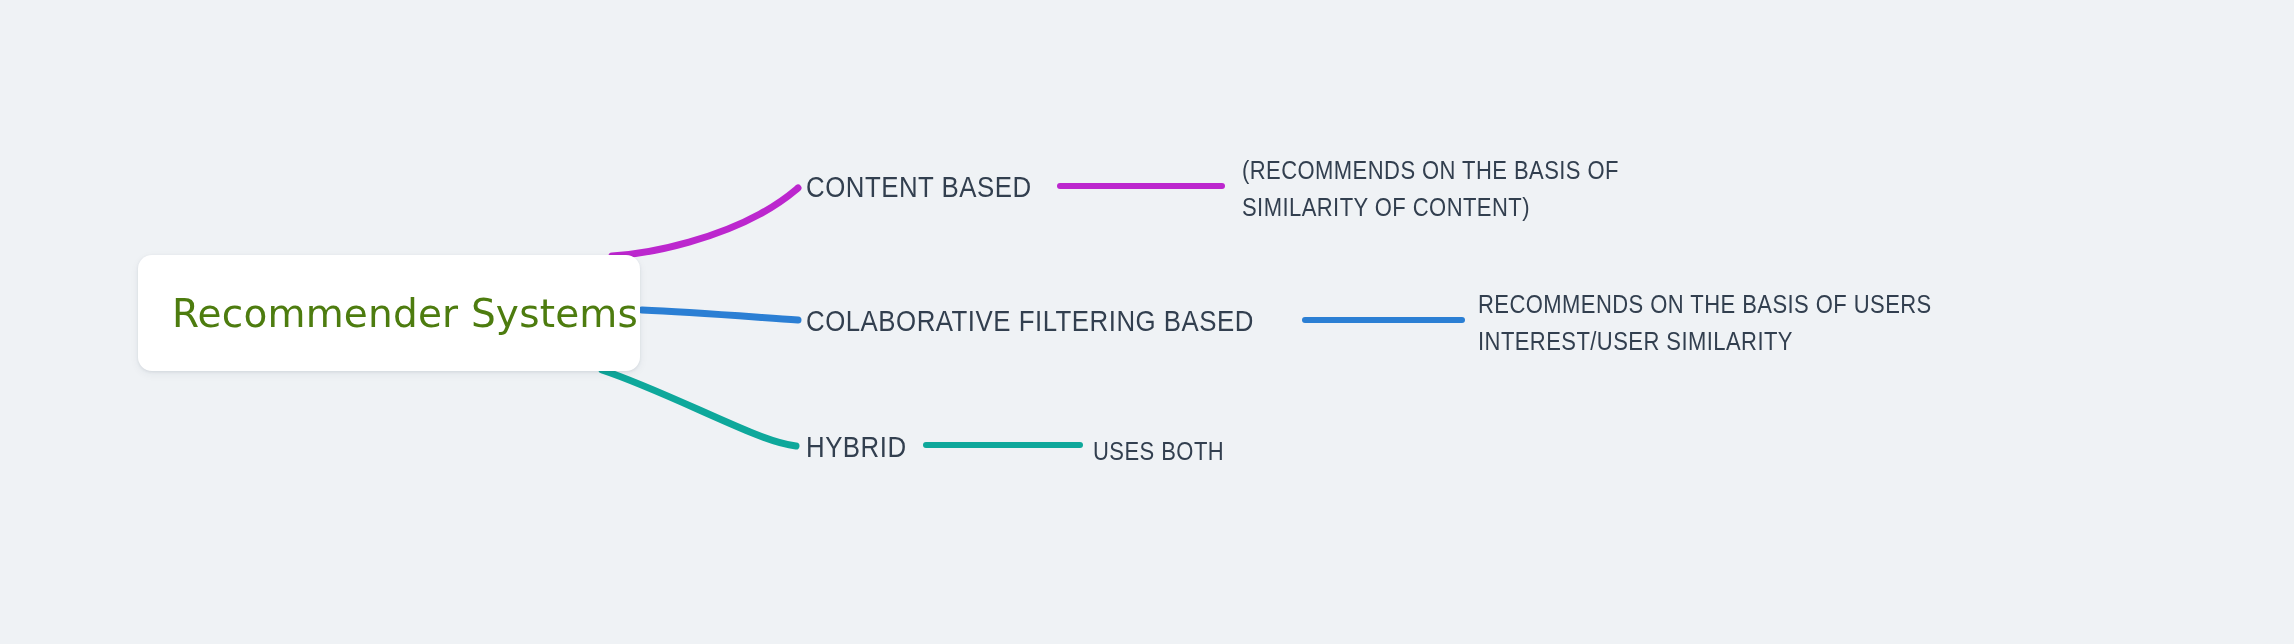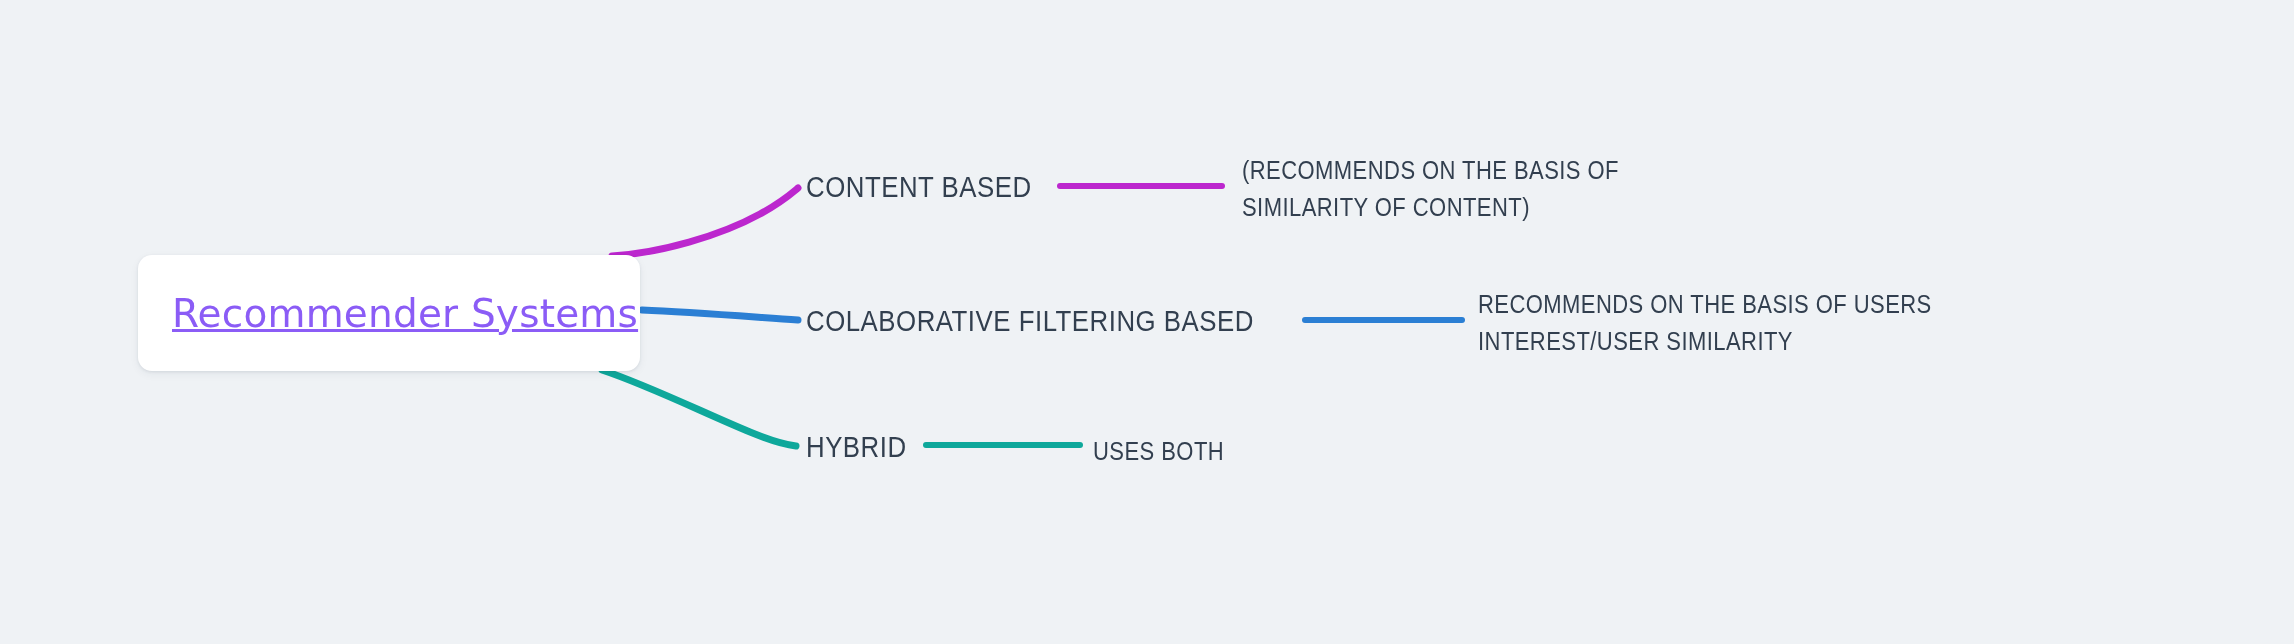--- a/index.html
+++ b/index.html
@@ -97,21 +97,21 @@
     <path fill="none" stroke="#bc27ce" stroke-width="6" stroke-linecap="round" d="M 1060 186 L 1222 186"></path>
 
     <path fill="none" stroke="#2b7fd4" stroke-width="7" stroke-linecap="round" d="M 642 310 C 690 312 740 316 798 320"></path>
     <path fill="none" stroke="#2b7fd4" stroke-width="6" stroke-linecap="round" d="M 1305 320 L 1462 320"></path>
 
     <path fill="none" stroke="#0ea89b" stroke-width="7" stroke-linecap="round" d="M 602 370 C 650 386 706 414 750 432 C 772 441 788 445 796 446"></path>
     <path fill="none" stroke="#0ea89b" stroke-width="6" stroke-linecap="round" d="M 926 445 L 1080 445"></path>
   </svg>
 
   <div class="root-node" style="background: rgb(255, 255, 255);">
-    <span class="root-label" style="color: #8b5cf6; text-decoration: underline;">Recommender Systems</span>
+    <span class="root-label" style="color: #4d7c0f;">Recommender Systems</span>
   </div>
 
   <div class="node-label lvl1" id="label-content-based" style="color: rgb(50, 63, 79);">CONTENT BASED</div>
   <div class="node-label lvl2" id="label-content-desc" style="color: rgb(50, 63, 79);">(RECOMMENDS ON THE BASIS OF SIMILARITY OF CONTENT)</div>
 
   <div class="node-label lvl1" id="label-collab-based" style="color: rgb(50, 63, 79);">COLABORATIVE FILTERING BASED</div>
   <div class="node-label lvl2" id="label-collab-desc" style="color: rgb(50, 63, 79);">RECOMMENDS ON THE BASIS OF USERS INTEREST/USER SIMILARITY</div>
 
   <div class="node-label lvl1" id="label-hybrid" style="color: rgb(50, 63, 79);">HYBRID</div>
   <div class="node-label lvl2" id="label-hybrid-desc" style="color: rgb(50, 63, 79);">USES BOTH</div>

